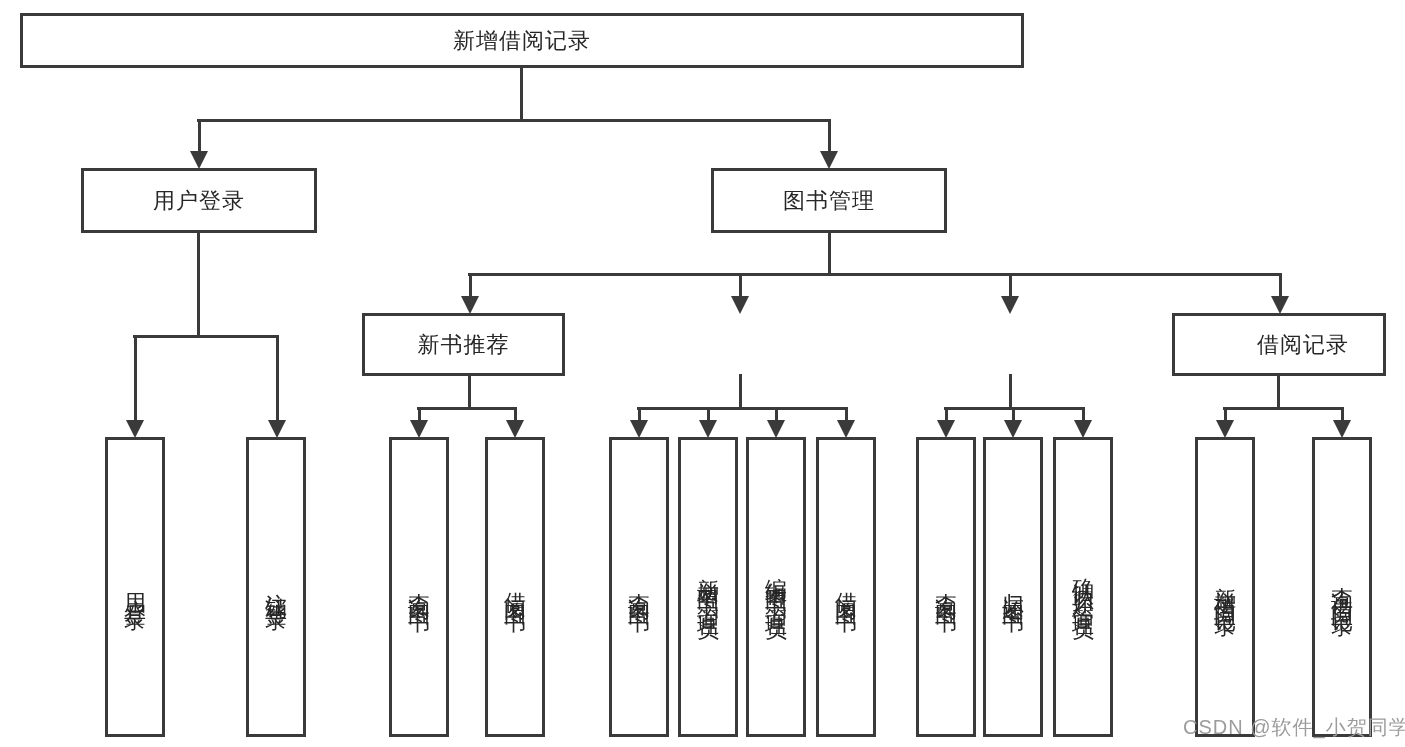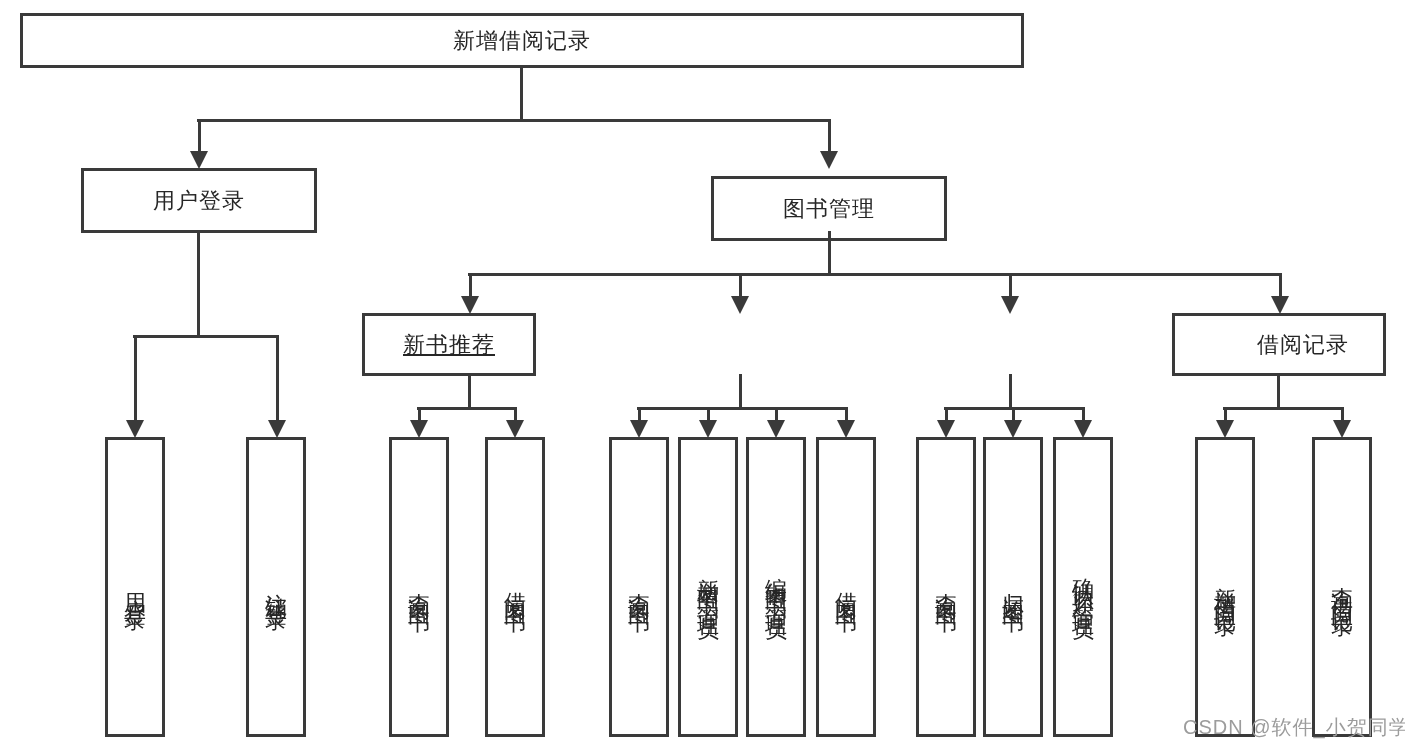--- a/index.html
+++ b/index.html
@@ -48,35 +48,35 @@
 <div id="canvas">
 
   <div class="node" style="left:20px;top:13px;width:1004px;height:55px;">新增借阅记录</div>
 
   <div class="vline" style="left:520px;top:66px;height:56px;"></div>
   <div class="hline" style="left:197px;top:119px;width:634px;"></div>
   <div class="arrow" style="left:190px;top:119px;height:50px;"></div>
   <div class="arrow" style="left:820px;top:119px;height:50px;"></div>
 
   <div class="node" style="left:81px;top:168px;width:236px;height:65px;">用户登录</div>
-  <div class="node" style="left:711px;top:176px;width:236px;height:65px;">图书管理</div>
+  <div class="node" style="left:711px;top:168px;width:236px;height:65px;">图书管理</div>
 
   <div class="vline" style="left:197px;top:231px;height:106px;"></div>
   <div class="hline" style="left:133px;top:335px;width:145px;"></div>
   <div class="arrow" style="left:126px;top:335px;height:103px;"></div>
   <div class="arrow" style="left:268px;top:335px;height:103px;"></div>
 
   <div class="vline" style="left:828px;top:231px;height:44px;"></div>
   <div class="hline" style="left:468px;top:273px;width:814px;"></div>
   <div class="arrow" style="left:461px;top:273px;height:41px;"></div>
   <div class="arrow" style="left:731px;top:273px;height:41px;"></div>
   <div class="arrow" style="left:1001px;top:273px;height:41px;"></div>
   <div class="arrow" style="left:1271px;top:273px;height:41px;"></div>
 
-  <div class="node" style="left:362px;top:313px;width:174px;height:63px;text-decoration:underline;">新书推荐</div>
+  <div class="node" style="left:362px;top:313px;width:203px;height:63px;">新书推荐</div>
   <div class="node" style="left:1172px;top:313px;width:214px;height:63px;padding-left:48px;">借阅记录</div>
 
   <div class="vline" style="left:468px;top:374px;height:36px;"></div>
   <div class="hline" style="left:417px;top:407px;width:100px;"></div>
   <div class="arrow" style="left:410px;top:407px;height:31px;"></div>
   <div class="arrow" style="left:506px;top:407px;height:31px;"></div>
 
   <div class="vline" style="left:739px;top:374px;height:36px;"></div>
   <div class="hline" style="left:637px;top:407px;width:211px;"></div>
   <div class="arrow" style="left:630px;top:407px;height:31px;"></div>

